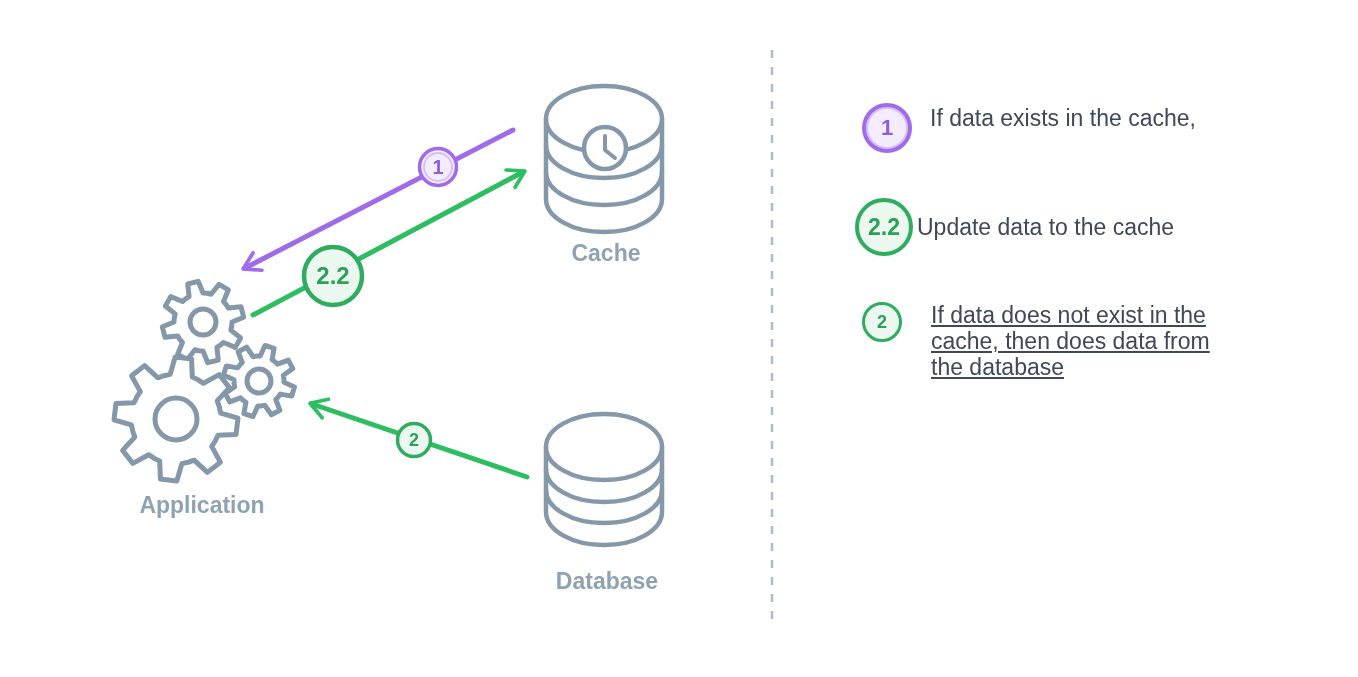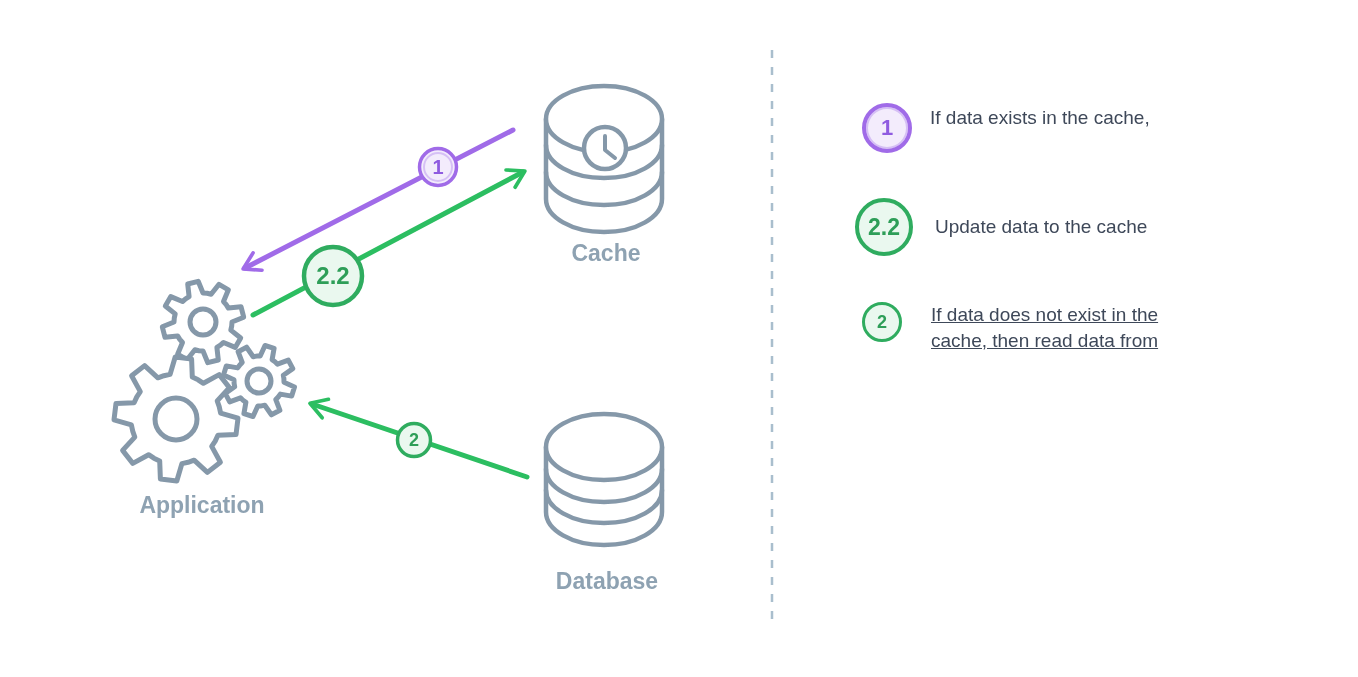--- a/index.html
+++ b/index.html
@@ -26,24 +26,24 @@
   .badge{
     border-radius:50%;display:flex;align-items:center;justify-content:center;
     font-weight:600;box-sizing:border-box;flex:none;
   }
   .badge.purple{border:4px solid #A06BE8;background:#F3ECFC;color:#8F5BE0;
                 box-shadow:inset 0 0 0 2px #D6C0F5;}
   .badge.green{border:4px solid #2FAC5F;background:#EAF8EF;color:#2E9E58;}
   .b1{width:50px;height:50px;font-size:22px;}
   .b22{width:58px;height:58px;font-size:23px;}
   .b2{width:40px;height:40px;font-size:18px;border-width:3px !important;}
-  .legend-text{color:#3E4859;font-size:19px;line-height:26px;font-weight:400;}
+  .legend-text{color:#3E4859;font-size:23px;line-height:26px;font-weight:400;}
   .legend-text span{display:block;}
   .mt2{margin-top:2px;}
-  .ml18{margin-left:18px;} .ml22{margin-left:22px;} .ml29{margin-left:29px;text-decoration:underline;}
+  .ml18{margin-left:18px;} .ml22{margin-left:4px;} .ml29{margin-left:29px;text-decoration:underline;}
 </style>
 </head>
 <body>
 
 <div class="canvas">
 
   <svg class="diagram" width="1358" height="677" viewBox="0 0 1358 677">
     <defs>
       <marker id="ah-purple" viewBox="0 0 12 12" refX="9" refY="6" markerWidth="5.2" markerHeight="5.2" orient="auto">
         <path d="M2.5,1.5 L10,6 L2.5,10.5" fill="none" stroke="#A06BE8" stroke-width="1.7" stroke-linecap="round" stroke-linejoin="round"></path>
@@ -119,18 +119,19 @@
       <div class="badge green b22">2.2</div>
       <div class="legend-text ml22">
         <span>Update data to the cache</span>
       </div>
     </div>
 
     <div class="legend-item" style="left:862px;top:302px;">
       <div class="badge green b2">2</div>
       <div class="legend-text ml29">
         <span>If data does not exist in the</span>
-        <span>cache, then read data from</span>
+        <span>cache, then does data from</span>
+        <span>the database</span>
       </div>
     </div>
 
   </div>
 </div>
 
 </body></html>

